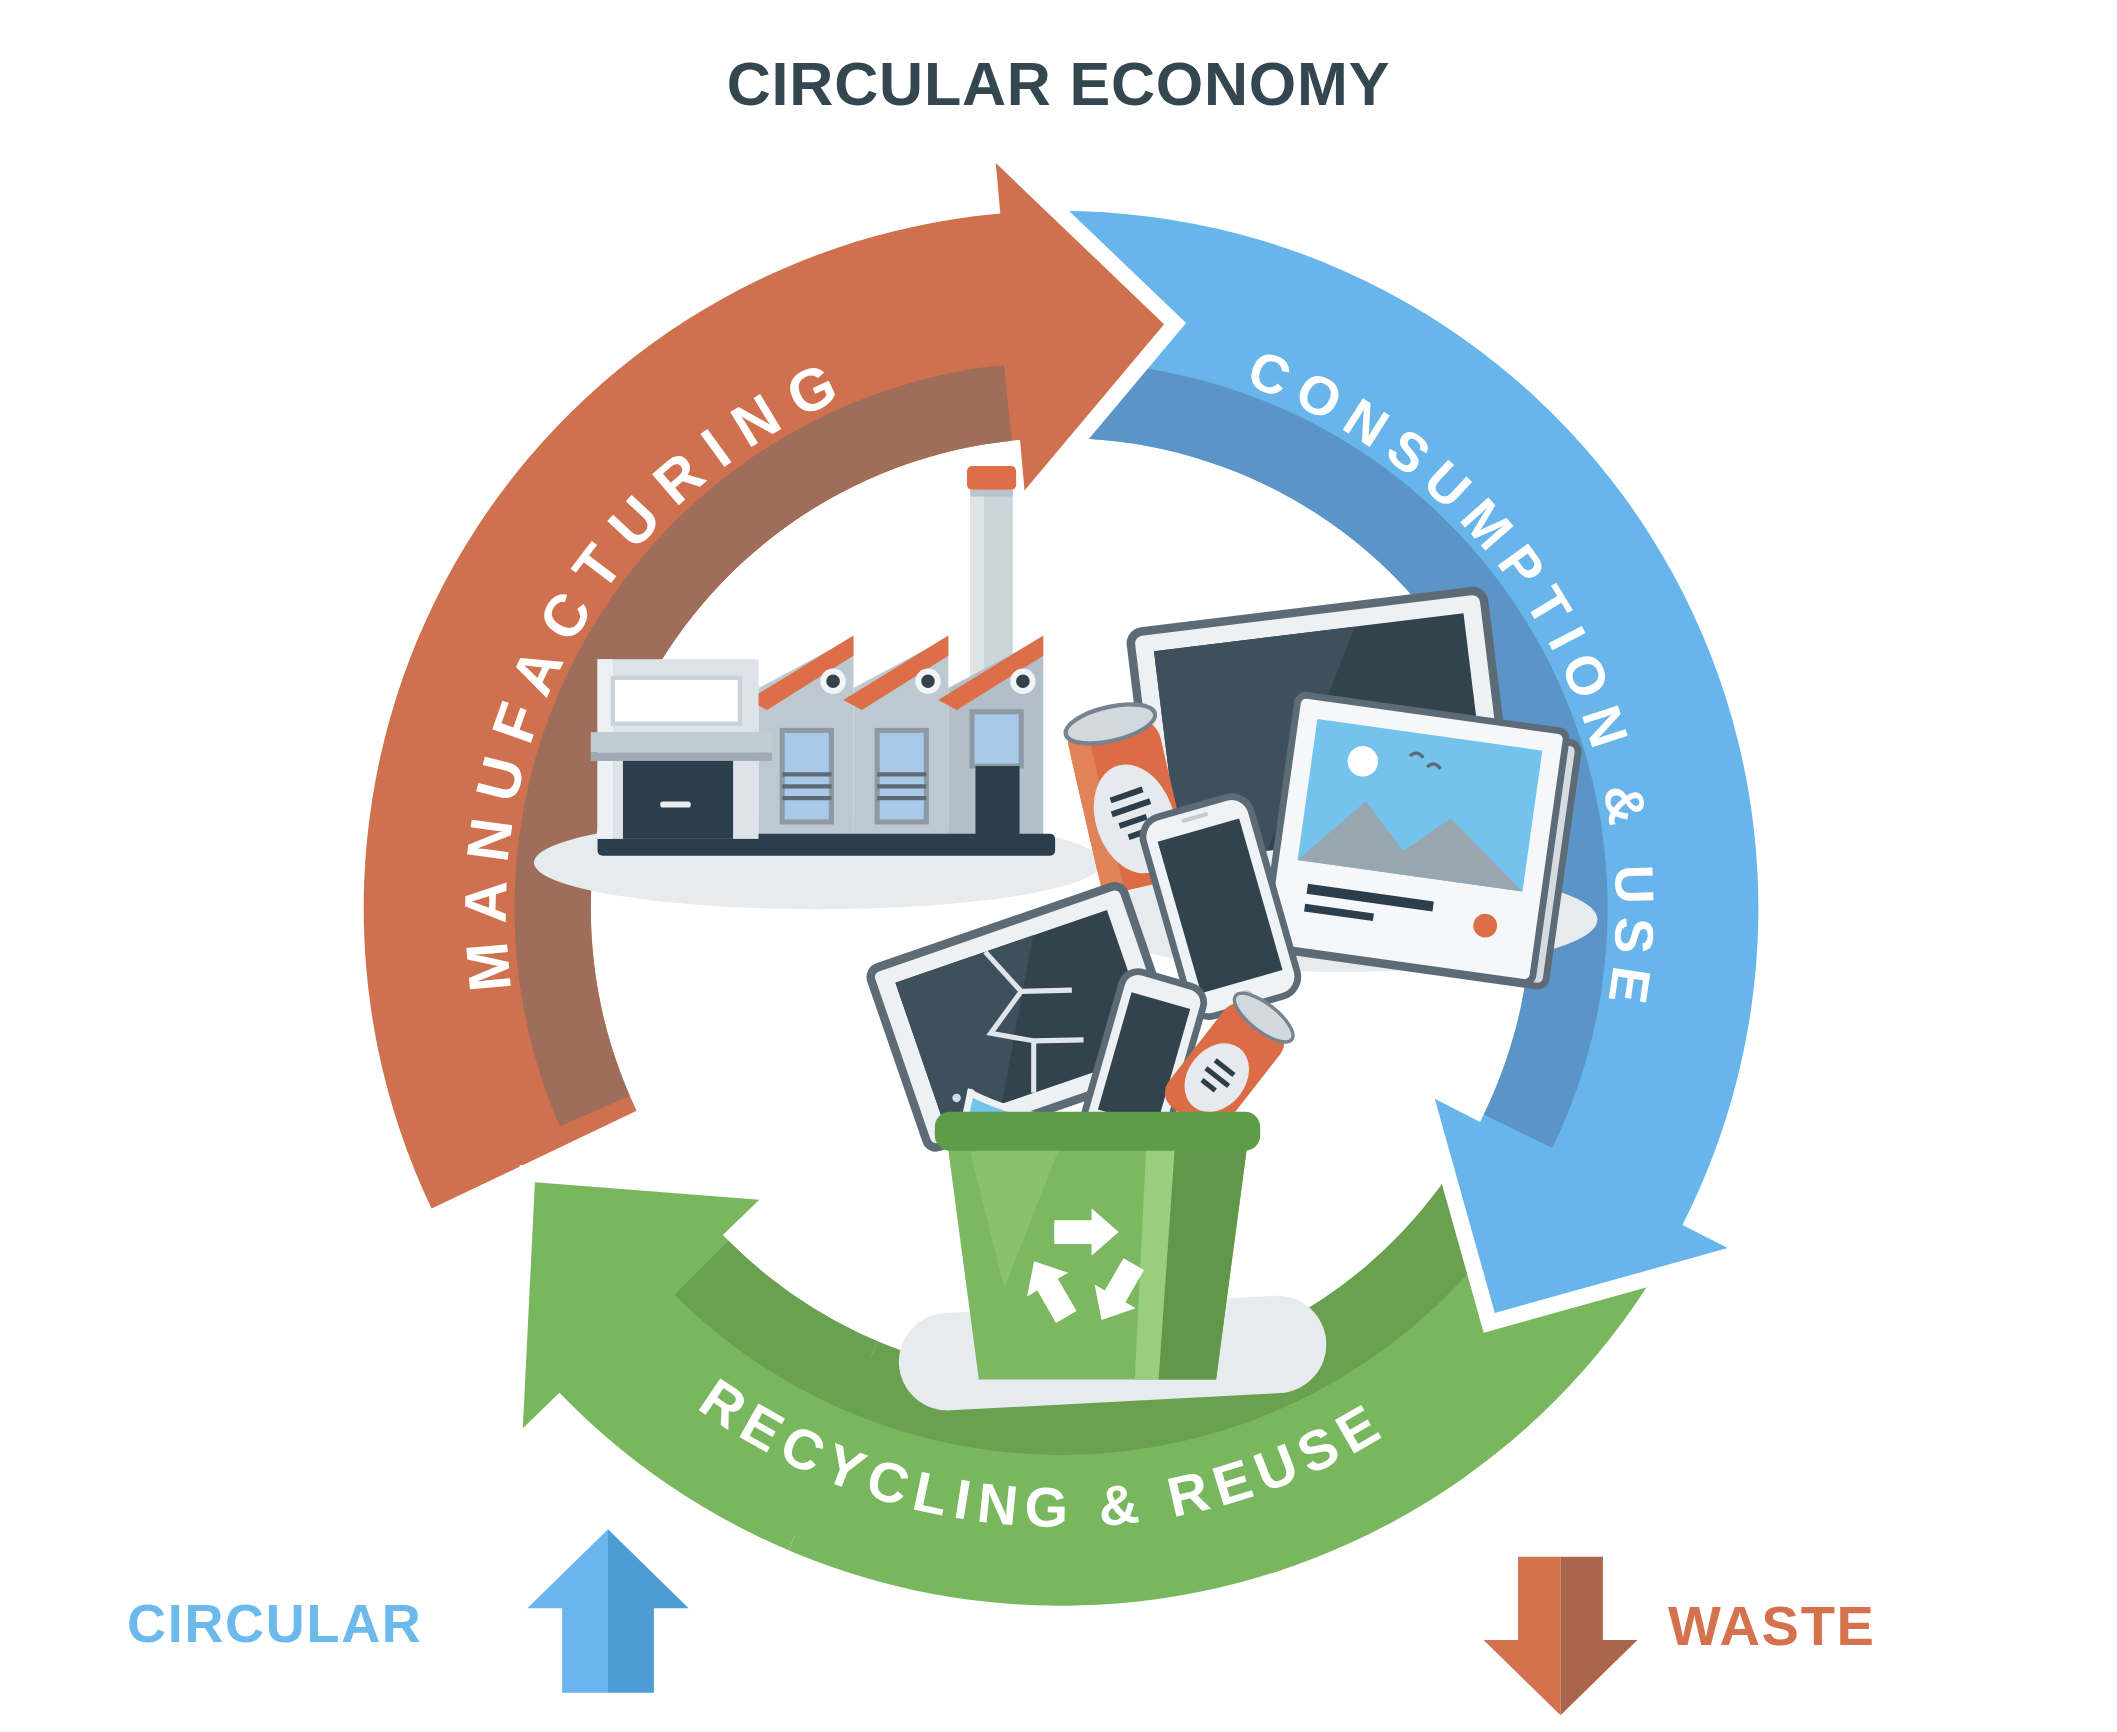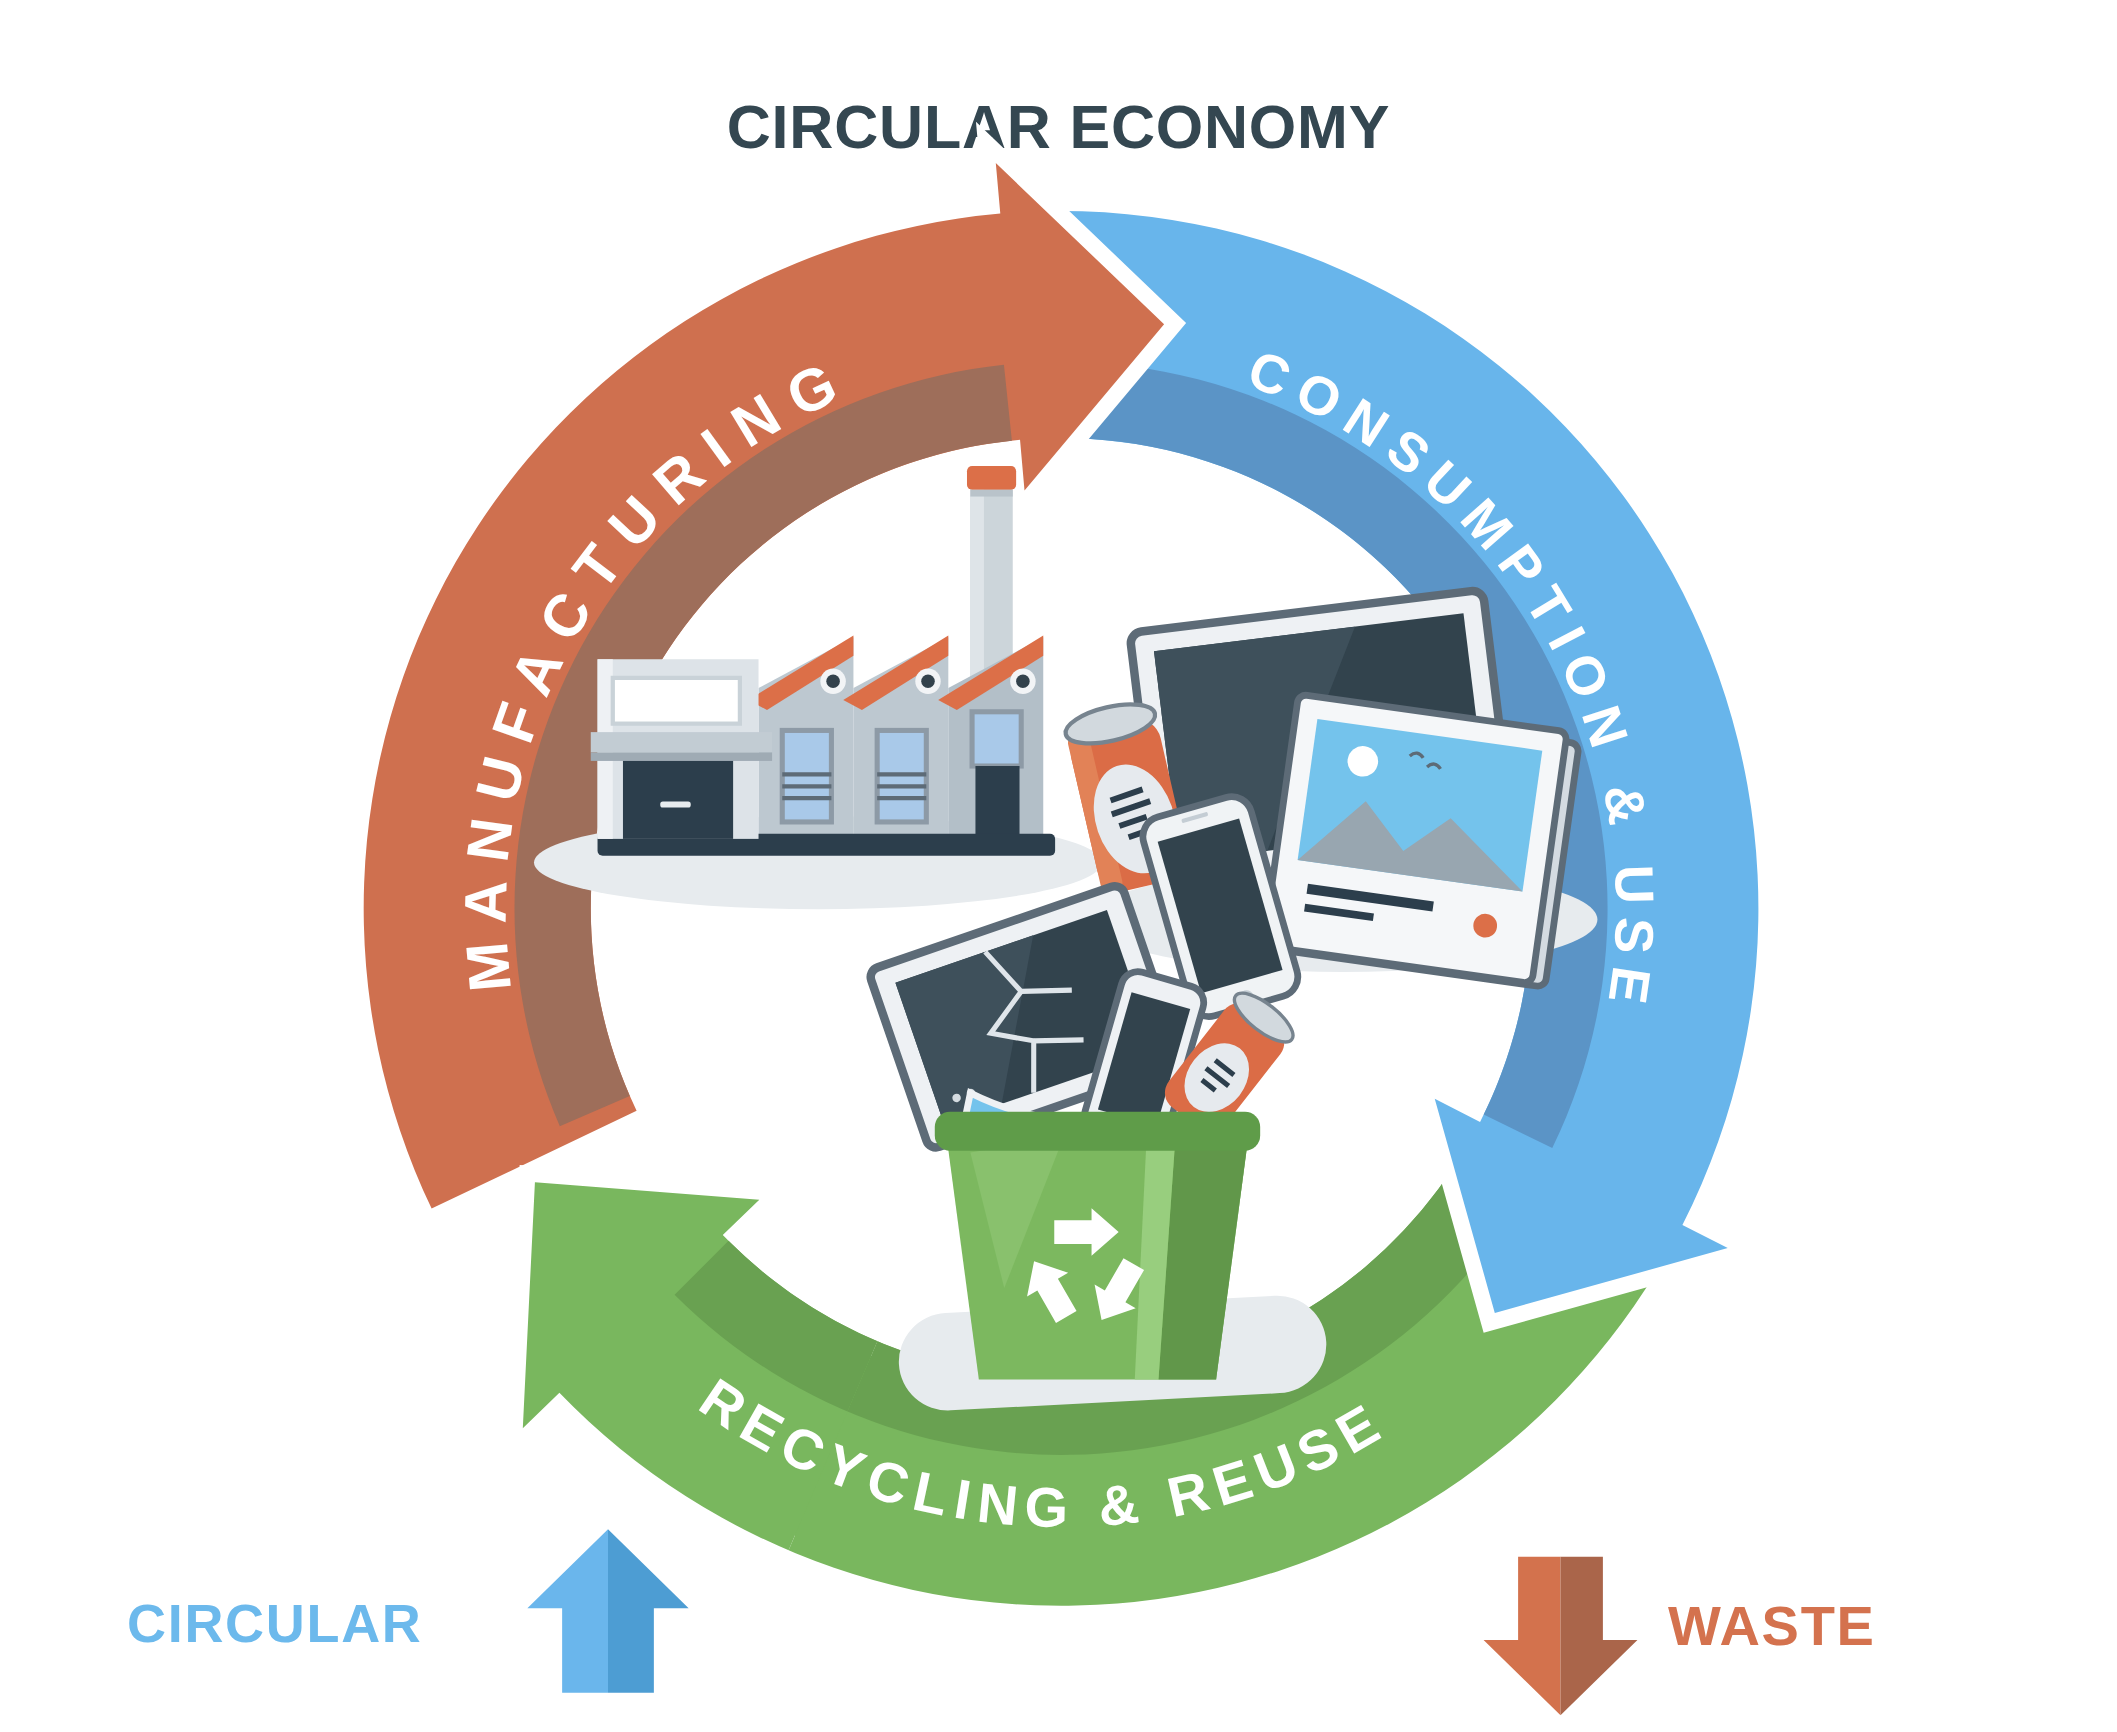--- a/index.html
+++ b/index.html
@@ -1,19 +1,19 @@
 <!DOCTYPE html>
 <html style="font-size:13.6px"><head>
 <meta charset="utf-8">
 <style>
   html,body{margin:0;padding:0;background:#ffffff;}
   #stage{position:relative;width:2117px;height:1732px;background:#ffffff;overflow:hidden;
          font-family:"Liberation Sans",sans-serif;}
   #diagram-title{position:absolute;left:50%;top:49px;transform:translateX(-50%);
-         font-size:61px;font-weight:bold;letter-spacing:0.8px;color:#344751;white-space:nowrap;margin-top:43px;}
+         font-size:61px;font-weight:bold;letter-spacing:0.8px;color:#344751;white-space:nowrap;}
   #scene{position:absolute;left:0;top:0;}
   .arc-label{fill:#ffffff;font-weight:bold;font-family:"Liberation Sans",sans-serif;}
   .legend-label{position:absolute;font-weight:bold;white-space:nowrap;}
   #resources-label{left:127px;top:1592px;font-size:54px;color:#6cb9ec;letter-spacing:1.7px;}
   #waste-label{left:1668px;top:1593px;font-size:56px;color:#d4724e;letter-spacing:1.7px;text-align:center;}
   .legend-arrow{position:absolute;}
   #resources-arrow{left:519px;top:1526px;}
   #waste-arrow{left:1482px;top:1549px;}
 </style>
 </head>

